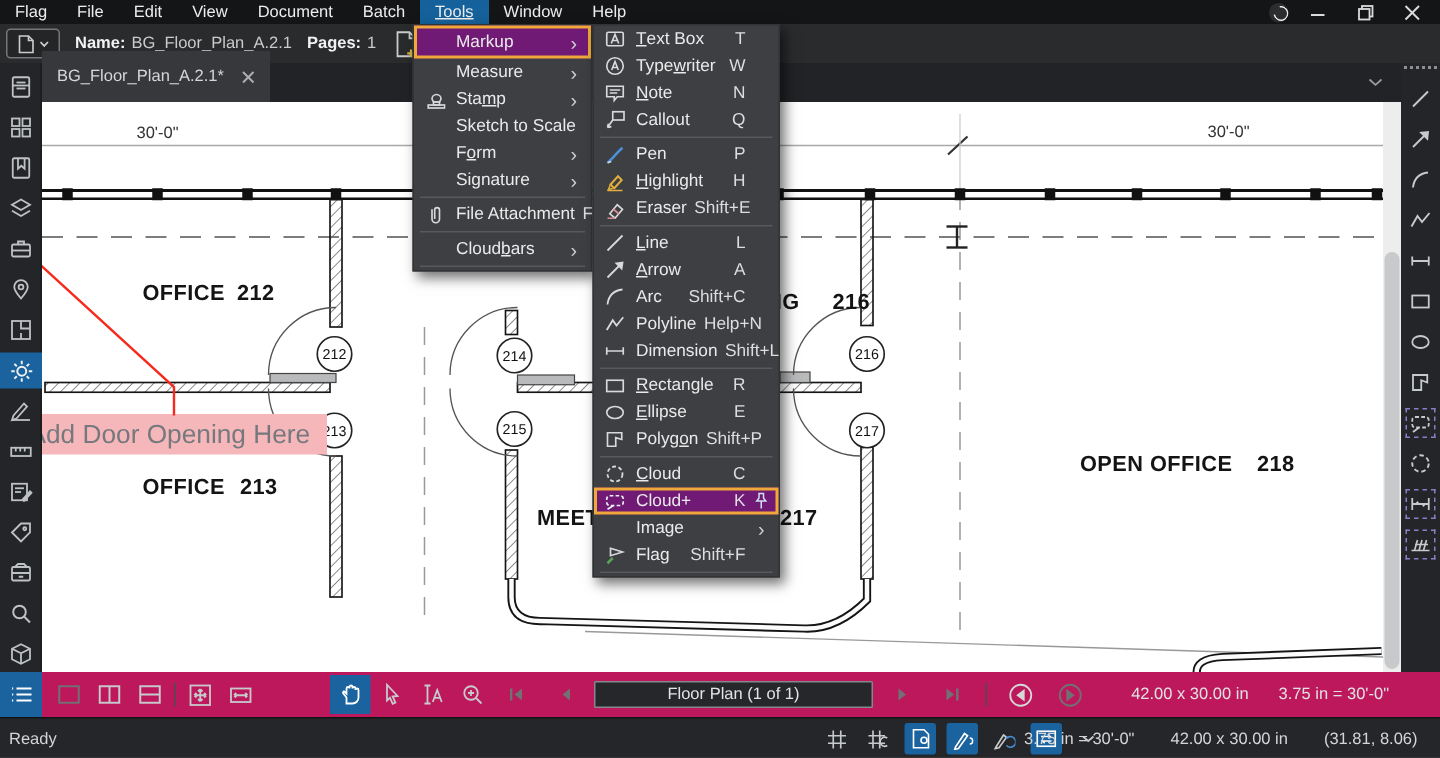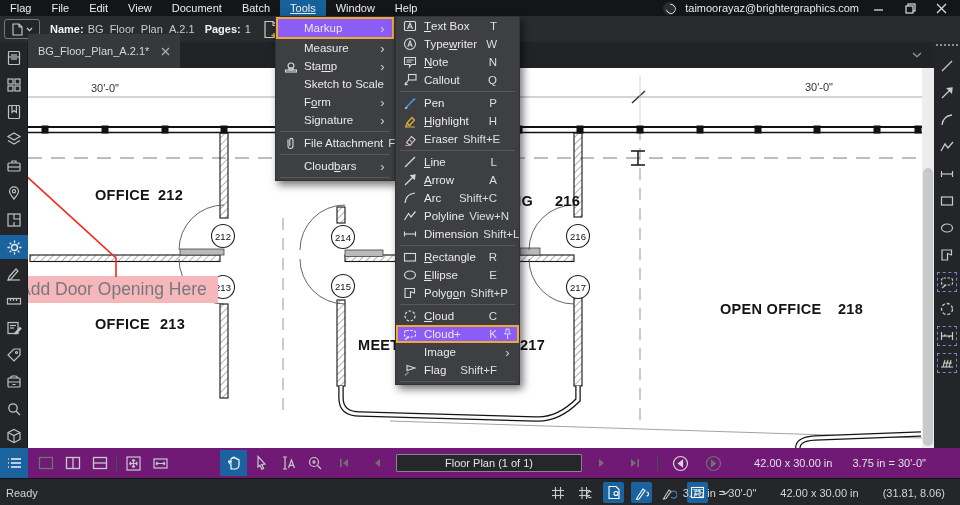--- a/index.html
+++ b/index.html
@@ -50,21 +50,21 @@
   .vscroll{position:absolute;left:922px;top:68px;width:12px;height:380px;background:#ededee;}
   .vthumb{position:absolute;left:1px;top:100px;width:10px;height:278px;background:#c8c9cb;border-radius:5px;}
 
   
   .rightbar{position:absolute;left:934px;top:42px;width:26px;height:406px;background:#242528;}
   .rb-handle{position:absolute;left:2px;top:2px;width:22px;border-top:2px dotted #8f8f92;}
   .rb-item{position:absolute;left:3px;width:20px;height:20px;display:flex;align-items:center;justify-content:center;border:1px solid transparent;}
   .rb-item.pinned{border:1px dashed #8a7ec6;}
 
   
-  .bottombar{position:absolute;left:0;top:448px;width:960px;height:30px;background:#701a75;}
+  .bottombar{position:absolute;left:0;top:448px;width:960px;height:30px;background:#be185d;}
   .bb-listbtn{position:absolute;left:0;top:0;width:28px;height:30px;background:#1a639e;display:flex;align-items:center;justify-content:center;}
   .bb-group{position:absolute;top:0;height:30px;display:flex;align-items:center;}
   .bb-btn{width:27px;height:26px;display:flex;align-items:center;justify-content:center;}
   .bb-btn.active{background:#1a639e;}
   .bb-sep{width:1px;height:16px;background:#4b4c4f;margin:0 3px;}
   .pagefield{width:186px;height:18px;border:1px solid #85878a;background:#26272a;color:#e3e4e6;
              font-size:11px;display:flex;align-items:center;justify-content:center;border-radius:1px;}
   .bb-texts{position:absolute;right:34px;top:0;height:30px;display:flex;align-items:center;gap:20px;
             font-size:11px;color:#e0e1e3;}
 
@@ -76,21 +76,21 @@
   .sb-btn{width:21px;height:21px;display:flex;align-items:center;justify-content:center;border-radius:2px;}
   .sb-btn.active{background:#1a639e;}
   .sb-texts{position:absolute;right:15px;top:0;height:27px;display:flex;align-items:center;gap:24px;}
 
   
   .menu{position:absolute;background:#3e3f42;box-shadow:3px 4px 8px rgba(0,0,0,.55);
         font-size:11.5px;color:#eaeaeb;z-index:50;padding:0;border:1px solid #323335;}
   .toolsmenu{left:275px;top:16px;width:120px;}
   .submenu{left:395px;top:16px;width:125px;}
   .mrow{display:flex;align-items:center;height:18px;padding:0 6px 0 5px;gap:5px;white-space:nowrap;}
-  .mrow.hl{background:#8b5cf6;outline:2px solid #efa93b;outline-offset:-2px;}
+  .mrow.hl{background:#701a75;outline:2px solid #efa93b;outline-offset:-2px;}
   .mi{width:18px;display:flex;align-items:center;justify-content:center;flex:none;}
   .ml{display:flex;}
   .ml .u{text-decoration:underline;}
   .ms{margin-left:auto;text-align:right;color:#dcdddf;}
   .slot{width:11px;display:flex;align-items:center;justify-content:center;flex:none;color:#cfd0d2;}
   .slot.arrow:after{content:"›";font-size:13px;line-height:1;}
   .msep{height:1px;background:#58595c;margin:2px 4px;}
 </style>
 </head>
 <body>
@@ -102,21 +102,20 @@
     <span class="tmenu">File</span>
     <span class="tmenu">Edit</span>
     <span class="tmenu">View</span>
     <span class="tmenu">Document</span>
     <span class="tmenu">Batch</span>
     <span class="tmenu active">Tools</span>
     <span class="tmenu">Window</span>
     <span class="tmenu">Help</span>
     <div class="tb-right">
       <span class="logo"></span>
-      <span>taimoorayaz@brightergraphics.com</span>
       <span class="winbtn">
           <svg width="10" height="10">
             <line x1="0" y1="7" x2="9" y2="7" stroke="#dadbdc" stroke-width="1.3"></line>
           </svg>
         </span>
       <span class="winbtn">
           <svg width="11" height="11" fill="none" stroke="#dadbdc" stroke-width="1.2">
             <rect x="3" y="1" width="7" height="7"></rect>
             <rect x="1" y="3" width="7" height="7" fill="#141516"></rect>
           </svg>
@@ -892,21 +891,21 @@
       <span class="mi">
           <svg width="14" height="14" fill="none">
             <polyline points="1.5,11 5.5,4.5 8,8 12.5,2.5" stroke="#d8d9da" stroke-width="1.2"></polyline>
           </svg>
         </span>
       <span class="ml">
           <span>Polyline</span>
           <span class="u"></span>
           <span></span>
         </span>
-      <span class="ms">View+N</span>
+      <span class="ms">Help+N</span>
         <span class="slot"></span>
     </div>
     <div class="mrow">
       <span class="mi">
           <svg width="14" height="14" stroke="#d8d9da" stroke-width="1.1">
             <line x1="1.5" y1="4.5" x2="1.5" y2="9.5"></line>
             <line x1="12.5" y1="4.5" x2="12.5" y2="9.5"></line>
             <line x1="1.5" y1="7" x2="12.5" y2="7"></line>
           </svg>
         </span>

